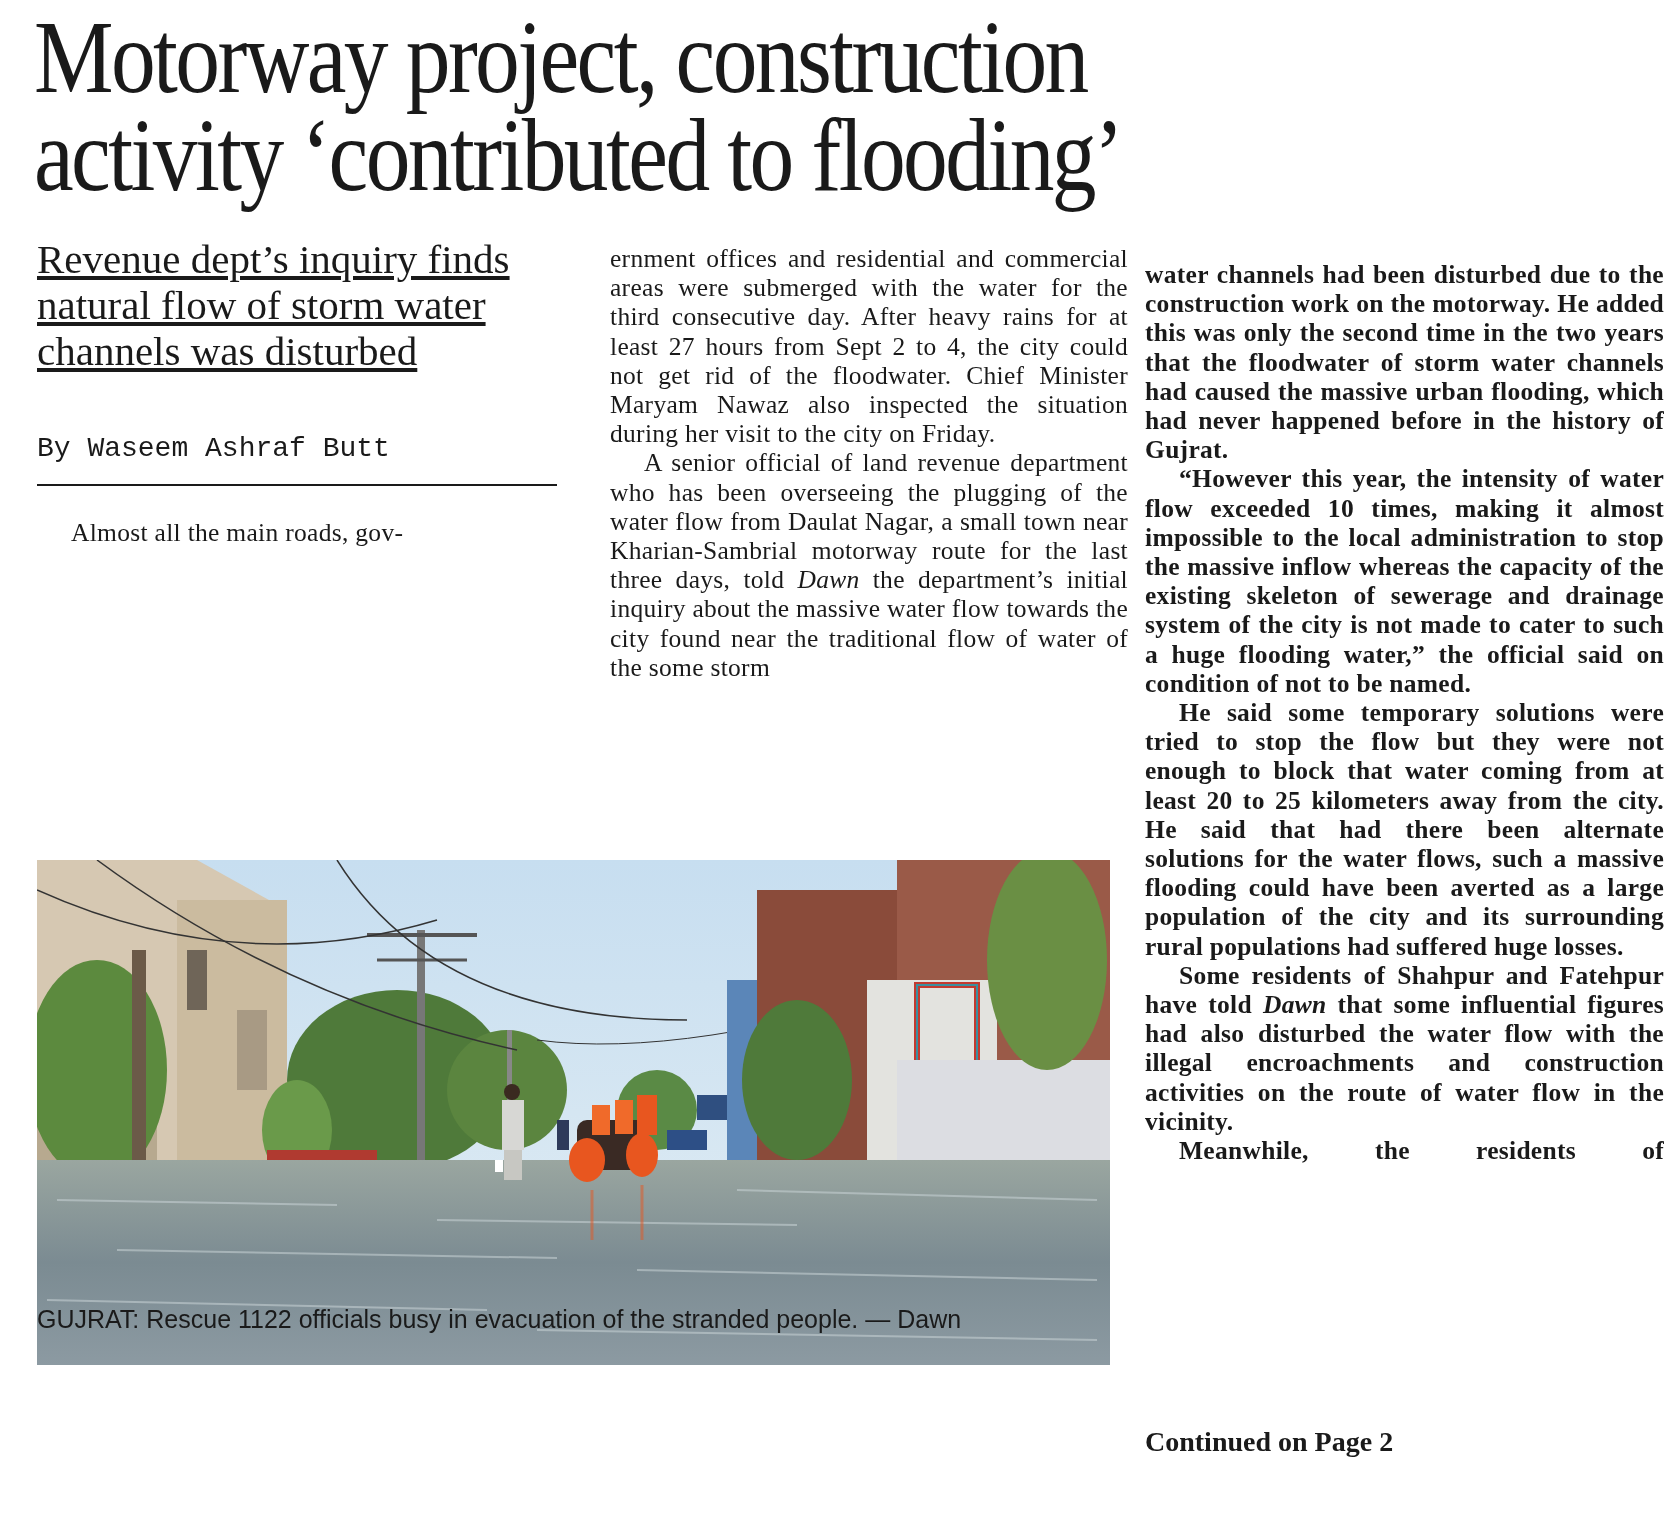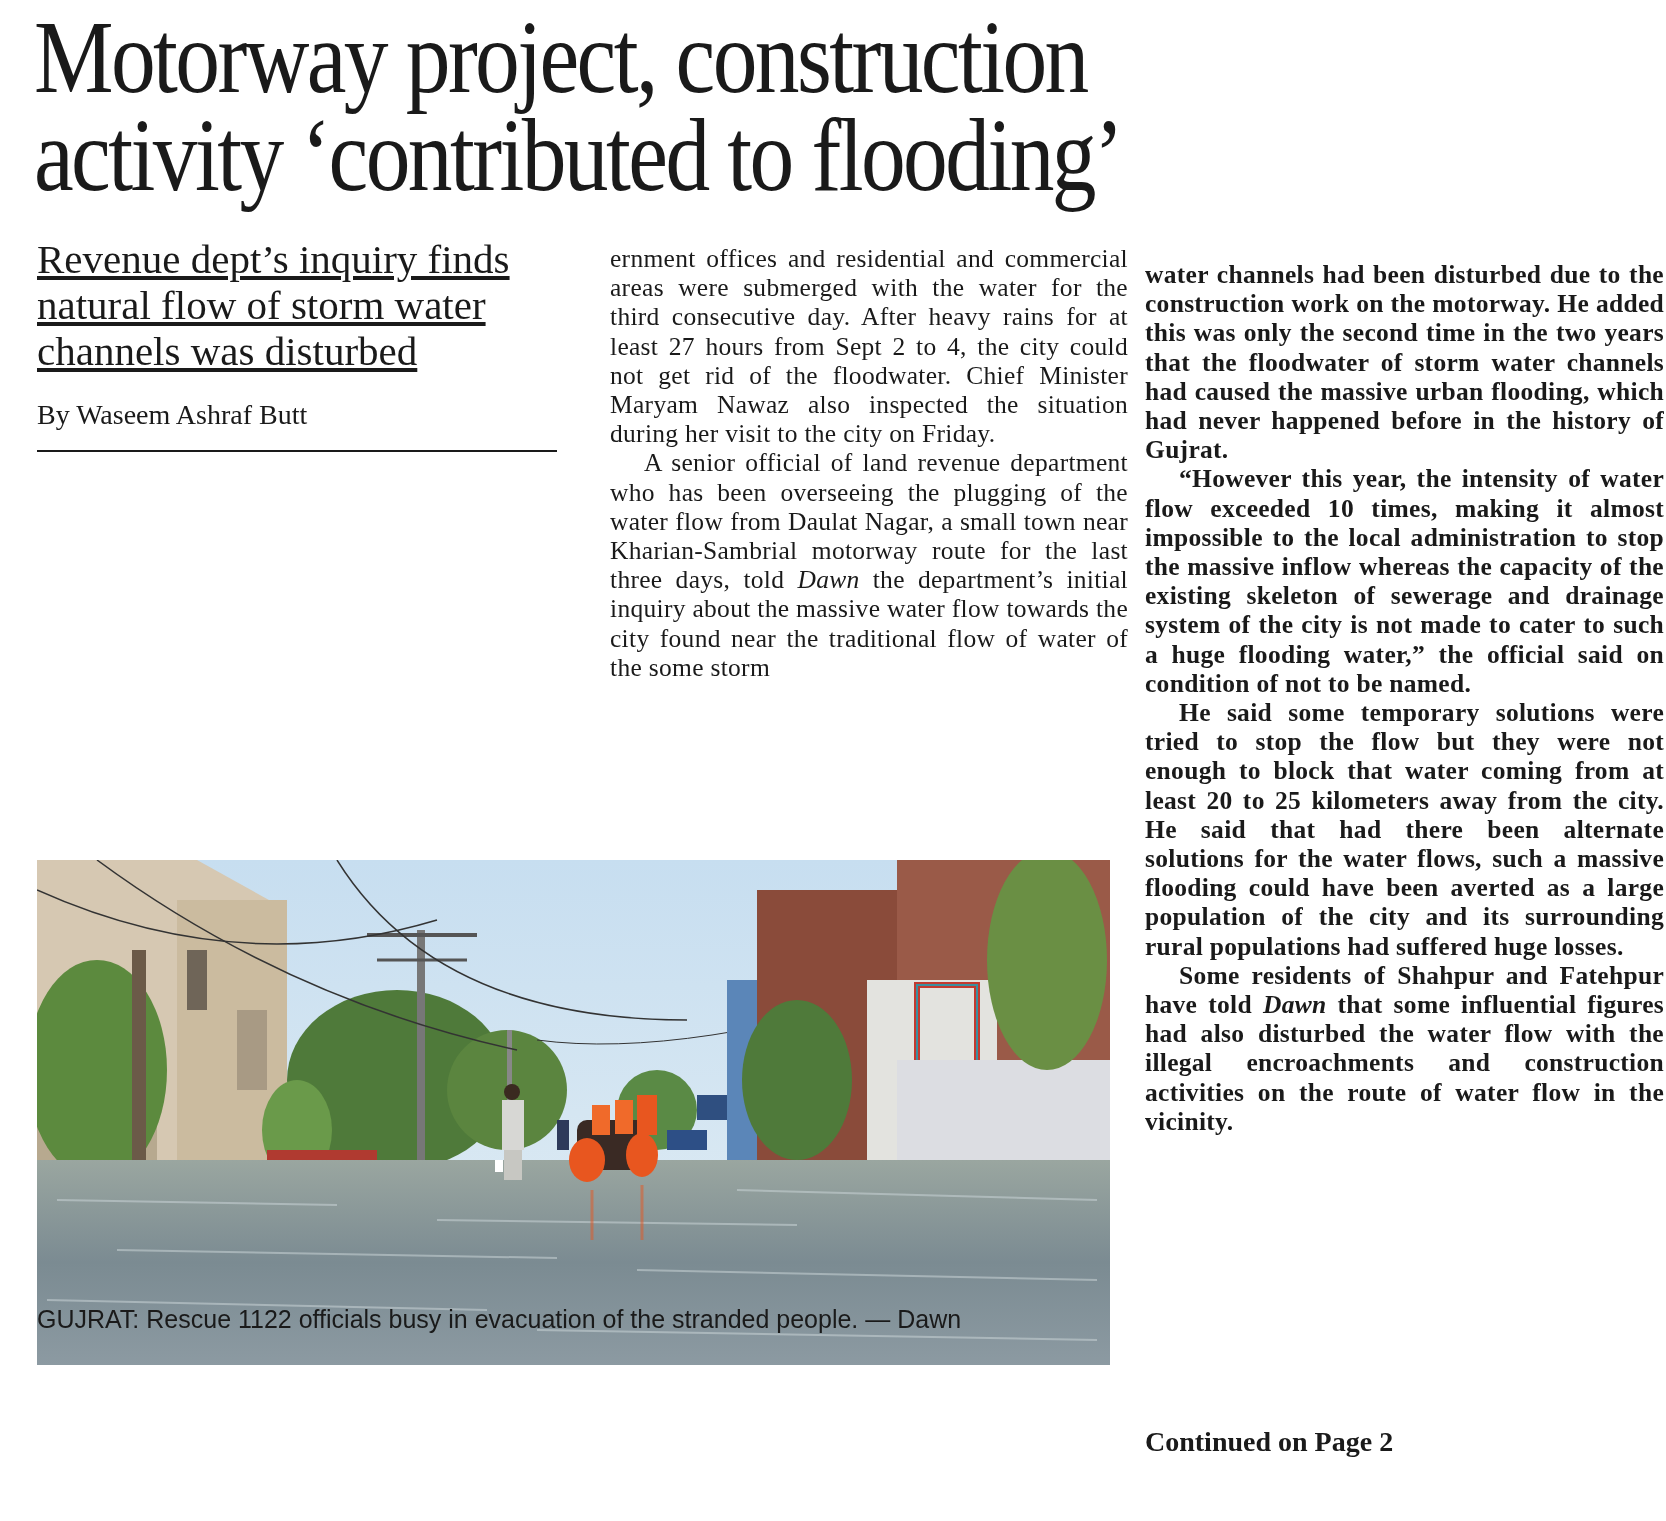--- a/index.html
+++ b/index.html
@@ -9,21 +9,21 @@
     font-family: "Liberation Serif", serif; font-size: 104px; line-height: 98px;
     letter-spacing: -3px; transform: scaleX(0.86); transform-origin: left top;
     font-weight: normal; margin: 0; white-space: nowrap;
   }
   .headline span { display: block; }
   .col { position: absolute; font-family: "Liberation Serif", "DejaVu Serif", serif; }
   .col1 { left: 37px; top: 236px; width: 522px; }
   .col2 { left: 610px; top: 244px; width: 518px; }
   .col3 { left: 1145px; top: 260px; width: 519px; font-weight: bold; }
   .subhead { font-family: "Liberation Serif", serif; font-size: 41px; line-height: 46px; margin: 0; font-weight: normal; text-decoration: underline; }
-  .byline { font-family: Liberation Serif, serif; font-size: 28px; margin-top: 24px; line-height: 34px; }
+  .byline { font-family: Liberation Mono, monospace; font-size: 28px; margin-top: 58px; line-height: 34px; }
   .rule { height: 2px; background: #1a1a1a; margin-top: 18px; width: 520px; }
   .body p {
     margin: 0; font-size: 25.5px; line-height: 29.2px; text-align: justify;
     text-indent: 34px; letter-spacing: 0.3px; hyphens: manual;
   }
   .body p.noindent { text-indent: 0; }
   .col1 .body { margin-top: 32px; }
   .photo {
     position: absolute; left: 37px; top: 860px; width: 1073px; height: 505px; overflow: hidden;
     background: linear-gradient(180deg, #cfe3f2 0%, #dbe9f3 40%, #c8d3cc 52%, #8a9a96 60%, #6f7f86 75%, #8a9aa0 100%);
@@ -44,36 +44,38 @@
 <h1 class="headline">
   <span>Motorway project, construction</span>
   <span>activity ‘contributed to flooding’</span>
 </h1>
 
 <div class="col col1">
   <h2 class="subhead">Revenue dept’s inquiry finds natural flow of storm water channels was disturbed</h2>
   <div class="byline">By Waseem Ashraf Butt</div>
   <div class="rule"></div>
   <div class="body">
+    <p>Almost all the main roads, gov-</p>
   </div>
 </div>
 
 <div class="col col2">
   <div class="body">
     <p class="noindent">ernment offices and residential and commercial areas were submerged with the water for the third consecutive day. After heavy rains for at least 27 hours from Sept 2 to 4, the city could not get rid of the floodwater. Chief Minister Maryam Nawaz also inspected the situation during her visit to the city on Friday.</p>
     <p><span>A senior official of land revenue department who has been overseeing the plugging of the water flow from Daulat Nagar, a small town near Kharian-Sambrial motorway route for the last three days, told </span><em>Dawn</em><span> the department’s initial inquiry about the massive water flow towards the city found near the traditional flow of water of the some storm</span></p>
   </div>
 </div>
 
 <div class="col col3">
   <div class="body">
     <p class="noindent">water channels had been disturbed due to the construction work on the motorway. He added this was only the second time in the two years that the floodwater of storm water channels had caused the massive urban flooding, which had never happened before in the history of Gujrat.</p>
     <p>“However this year, the intensity of water flow exceeded 10 times, making it almost impossible to the local administration to stop the massive inflow whereas the capacity of the existing skeleton of sewerage and drainage system of the city is not made to cater to such a huge flooding water,” the official said on condition of not to be named.</p>
     <p>He said some temporary solutions were tried to stop the flow but they were not enough to block that water coming from at least 20 to 25 kilometers away from the city. He said that had there been alternate solutions for the water flows, such a massive flooding could have been averted as a large population of the city and its surrounding rural populations had suffered huge losses.</p>
     <p><span>Some residents of Shahpur and Fatehpur have told </span><em>Dawn</em><span> that some influential figures had also disturbed the water flow with the illegal encroachments and construction activities on the route of water flow in the vicinity.</span></p>
+    <p style="text-align-last: justify;">Meanwhile, the residents of</p>
   </div>
 </div>
 
 <div class="photo">
   <svg width="1073" height="505" viewBox="0 0 1073 505" xmlns="http://www.w3.org/2000/svg">
     <defs>
       <linearGradient id="sky" x1="0" y1="0" x2="0" y2="1">
         <stop offset="0" stop-color="#c7def0"></stop>
         <stop offset="1" stop-color="#e3eef4"></stop>
       </linearGradient>

